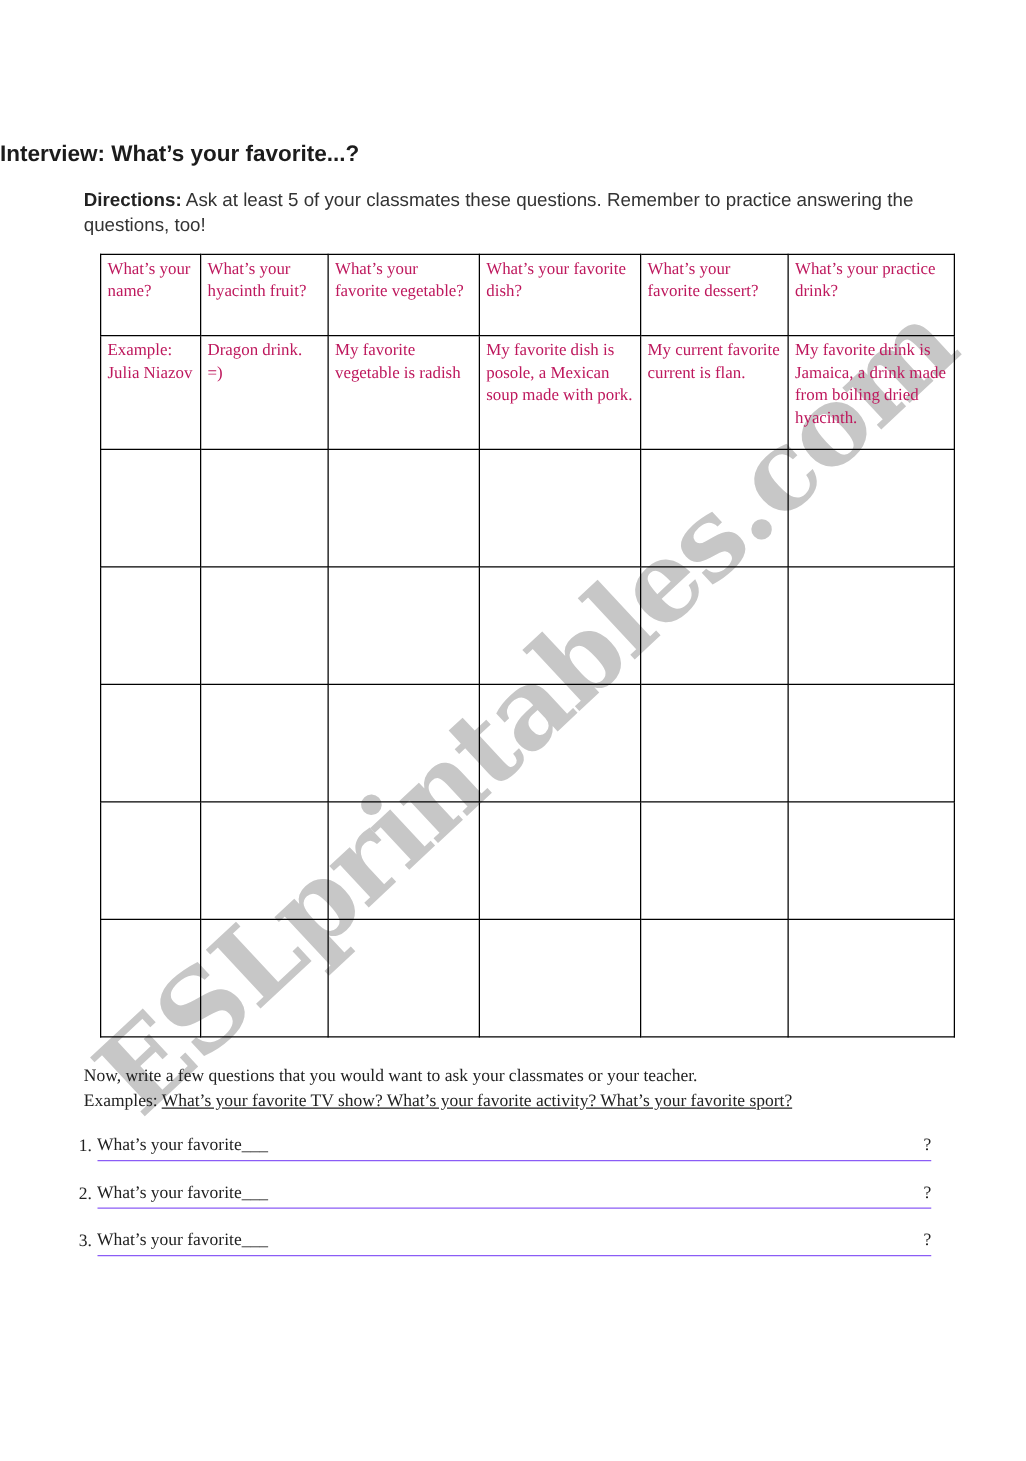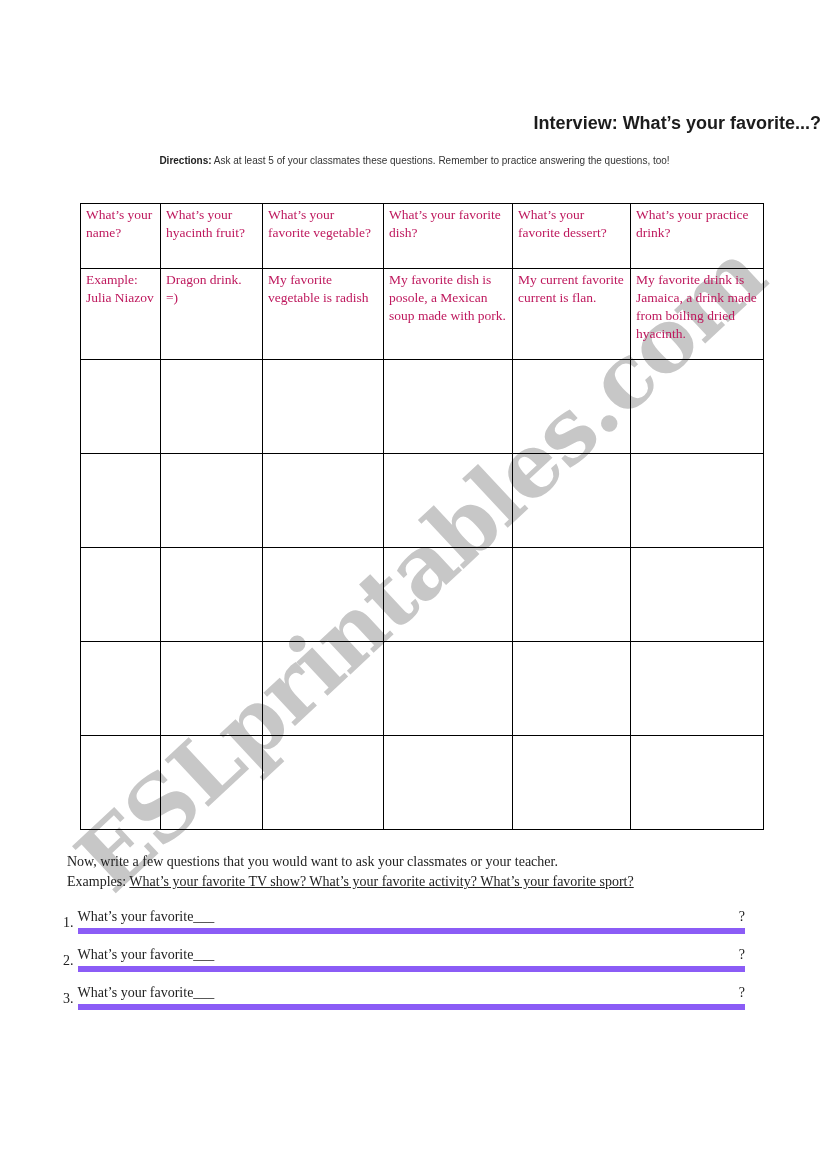--- a/index.html
+++ b/index.html
@@ -36,37 +36,36 @@
     position: absolute;
     inset: 0;
     z-index: 2;
   }
 
   .page-title {
     position: absolute;
     top: 113px;
     left: 0;
     width: 821px;
-    text-align: right;
+    text-align: left;
     font-family: "Liberation Sans", sans-serif;
     font-weight: bold;
     font-size: 18px;
     color: #1c1c1c;
   }
 
   .directions {
     position: absolute;
     top: 151px;
     left: 67px;
     width: 695px;
     font-family: "Liberation Sans", sans-serif;
-    font-size: 10px;
+    font-size: 15px;
     line-height: 20px;
     color: #333333;
-    text-align: center;
   }
   .directions b {
     color: #222222;
   }
 
   
   table.interview {
     position: absolute;
     top: 203px;
     left: 80px;
@@ -126,21 +125,21 @@
   .q-line.q2 { top: 946px; }
   .q-line.q3 { top: 984px; }
   .q-num {
     margin-right: 4px;
     padding-bottom: 2px;
   }
   .q-body {
     flex: 1;
     display: flex;
     align-items: center;
-    border-bottom: 6px solid #8b5cf6;
+    border-bottom: 1px solid #8b5cf6;
     padding-bottom: 2px;
   }
   .q-fill {
     flex: 1;
   }
 </style>
 </head>
 <body>
 
 <div class="watermark">ESLprintables.com</div>

